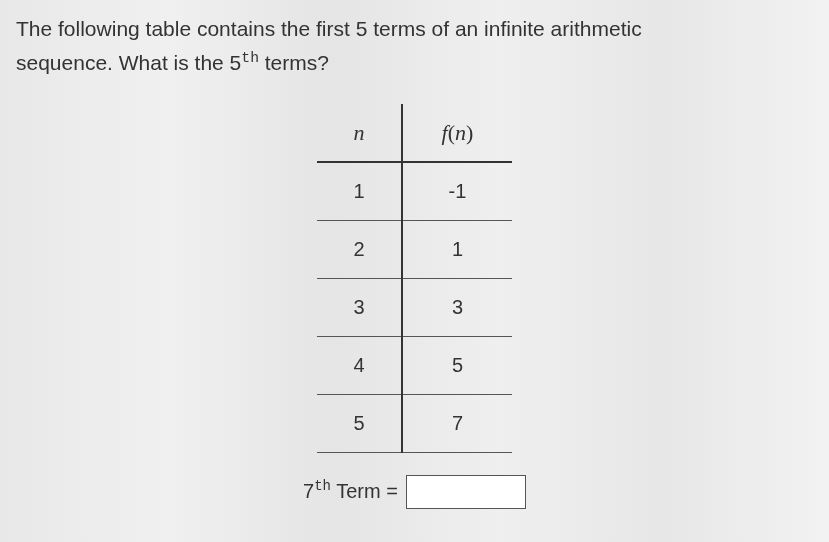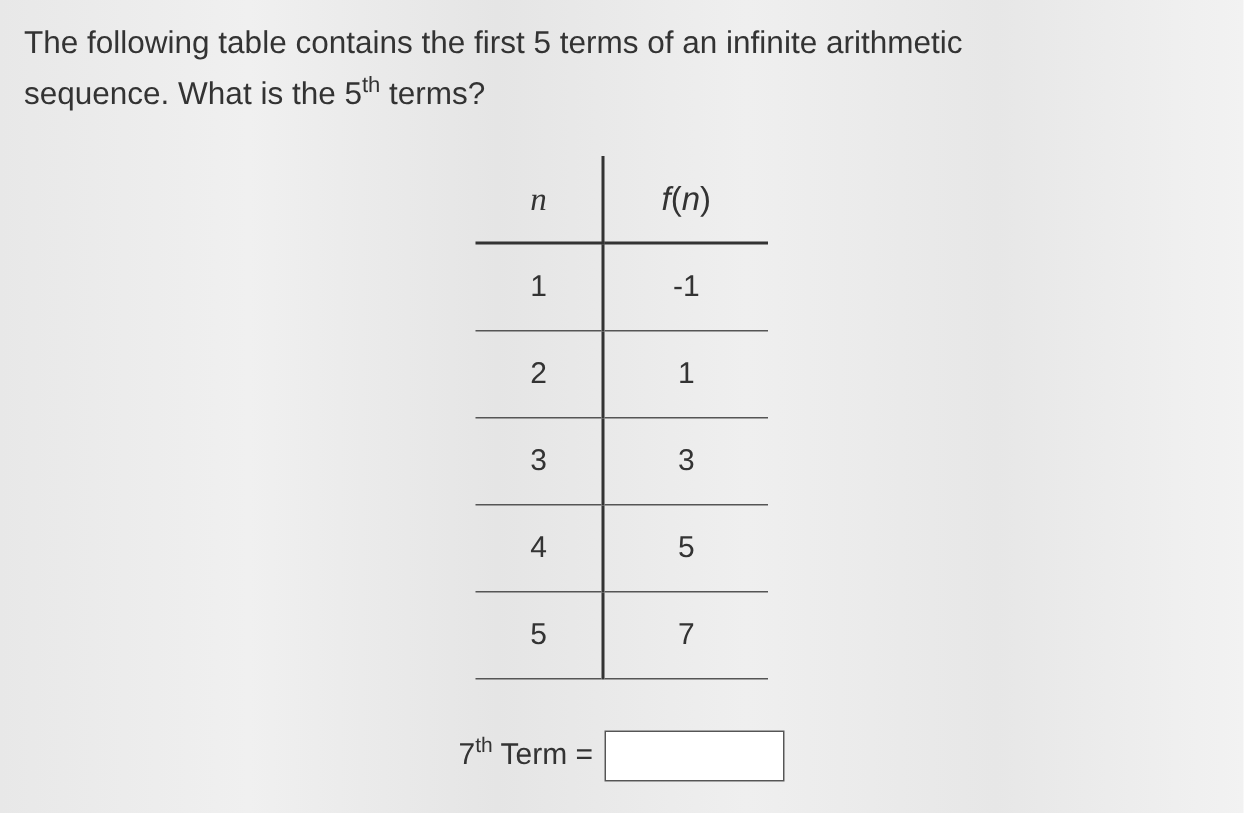--- a/index.html
+++ b/index.html
@@ -19,20 +19,21 @@
     .question-text {
       font-size: 21px;
       line-height: 1.6;
       color: #333;
       margin-bottom: 14px;
     }
     .sup {
       font-size: 0.7em;
       vertical-align: super;
       line-height: 0;
+      font-family: Liberation Mono, monospace;
     }
     .table-wrap {
       display: flex;
       justify-content: center;
       margin-top: 25px;
     }
     table {
       border-collapse: collapse;
     }
     th, td {
@@ -53,37 +54,37 @@
     .col-fn {
       width: 110px;
     }
     .hdr-n {
       font-style: italic;
       font-family: 'Times New Roman', serif;
       font-size: 22px;
     }
     .hdr-fn {
       font-style: italic;
-      font-family: Liberation Sans, sans-serif;
+      font-family: Liberation Serif, serif;
       font-size: 22px;
     }
     tbody tr td {
       border-top: 1px solid #555;
     }
     tbody tr:last-child td {
       border-bottom: 1px solid #555;
     }
     .header-row th {
       border-bottom: 2px solid #333;
     }
     .answer-row {
       display: flex;
       justify-content: center;
       align-items: center;
-      margin-top: 34px;
+      margin-top: 22px;
       gap: 8px;
     }
     .answer-label {
       font-size: 20px;
       color: #333;
     }
     .answer-input {
       width: 120px;
       height: 34px;
       border: 1px solid #555;

